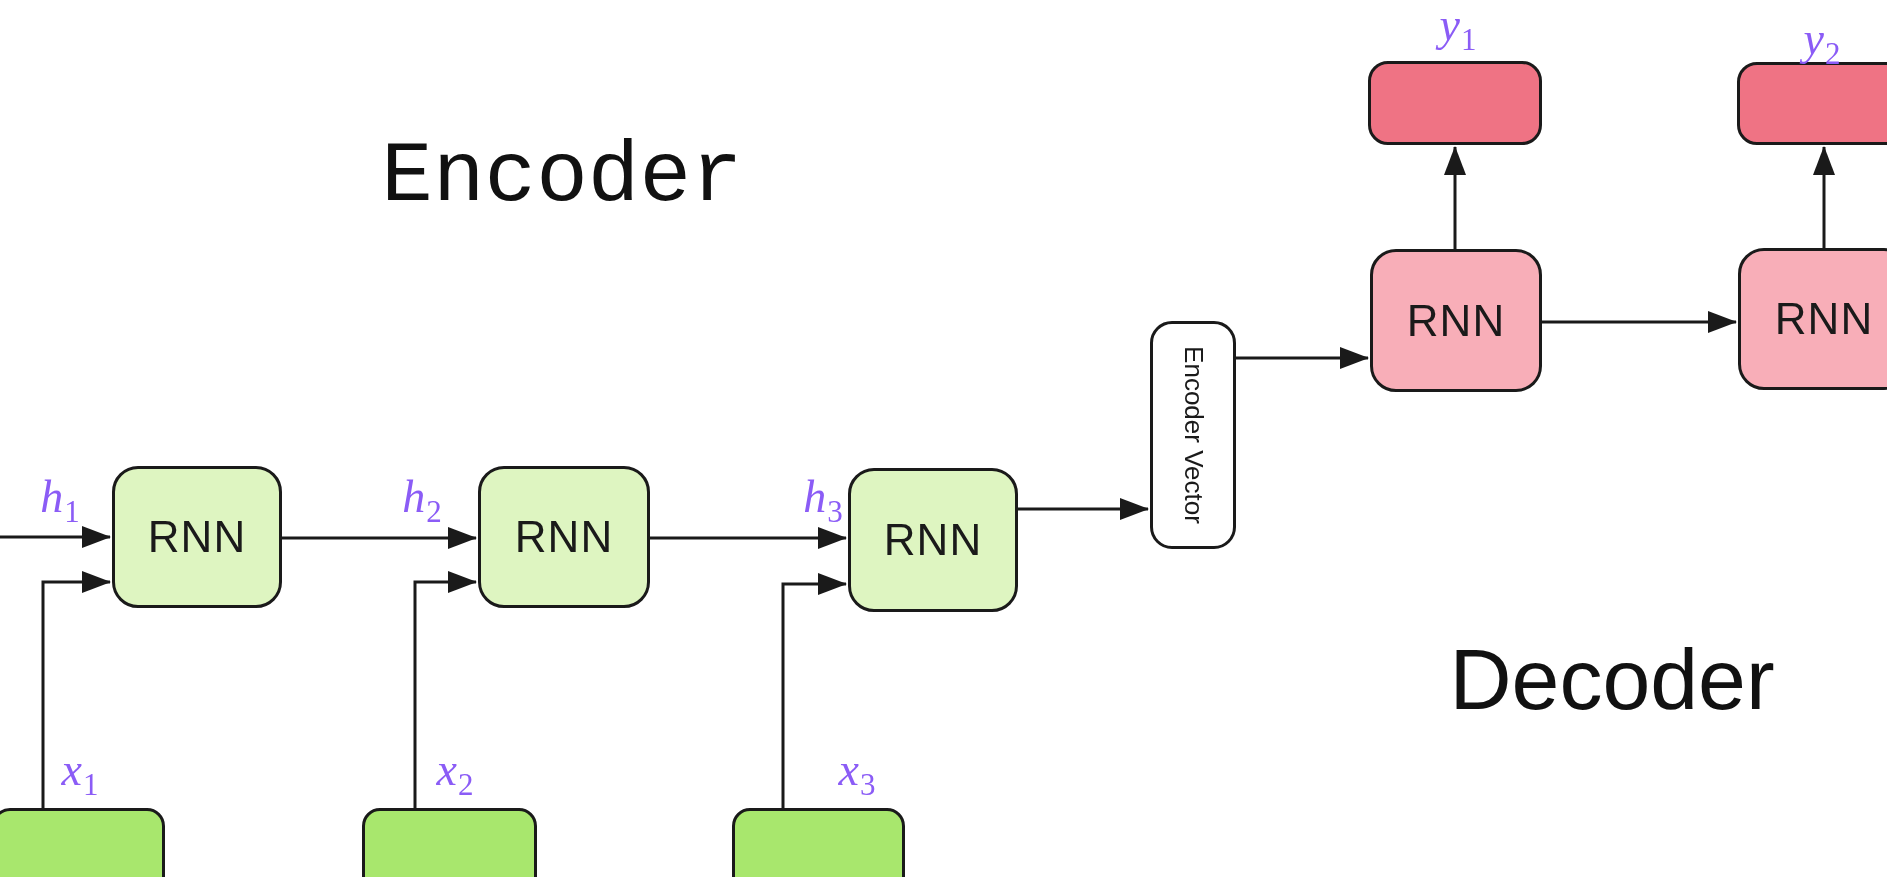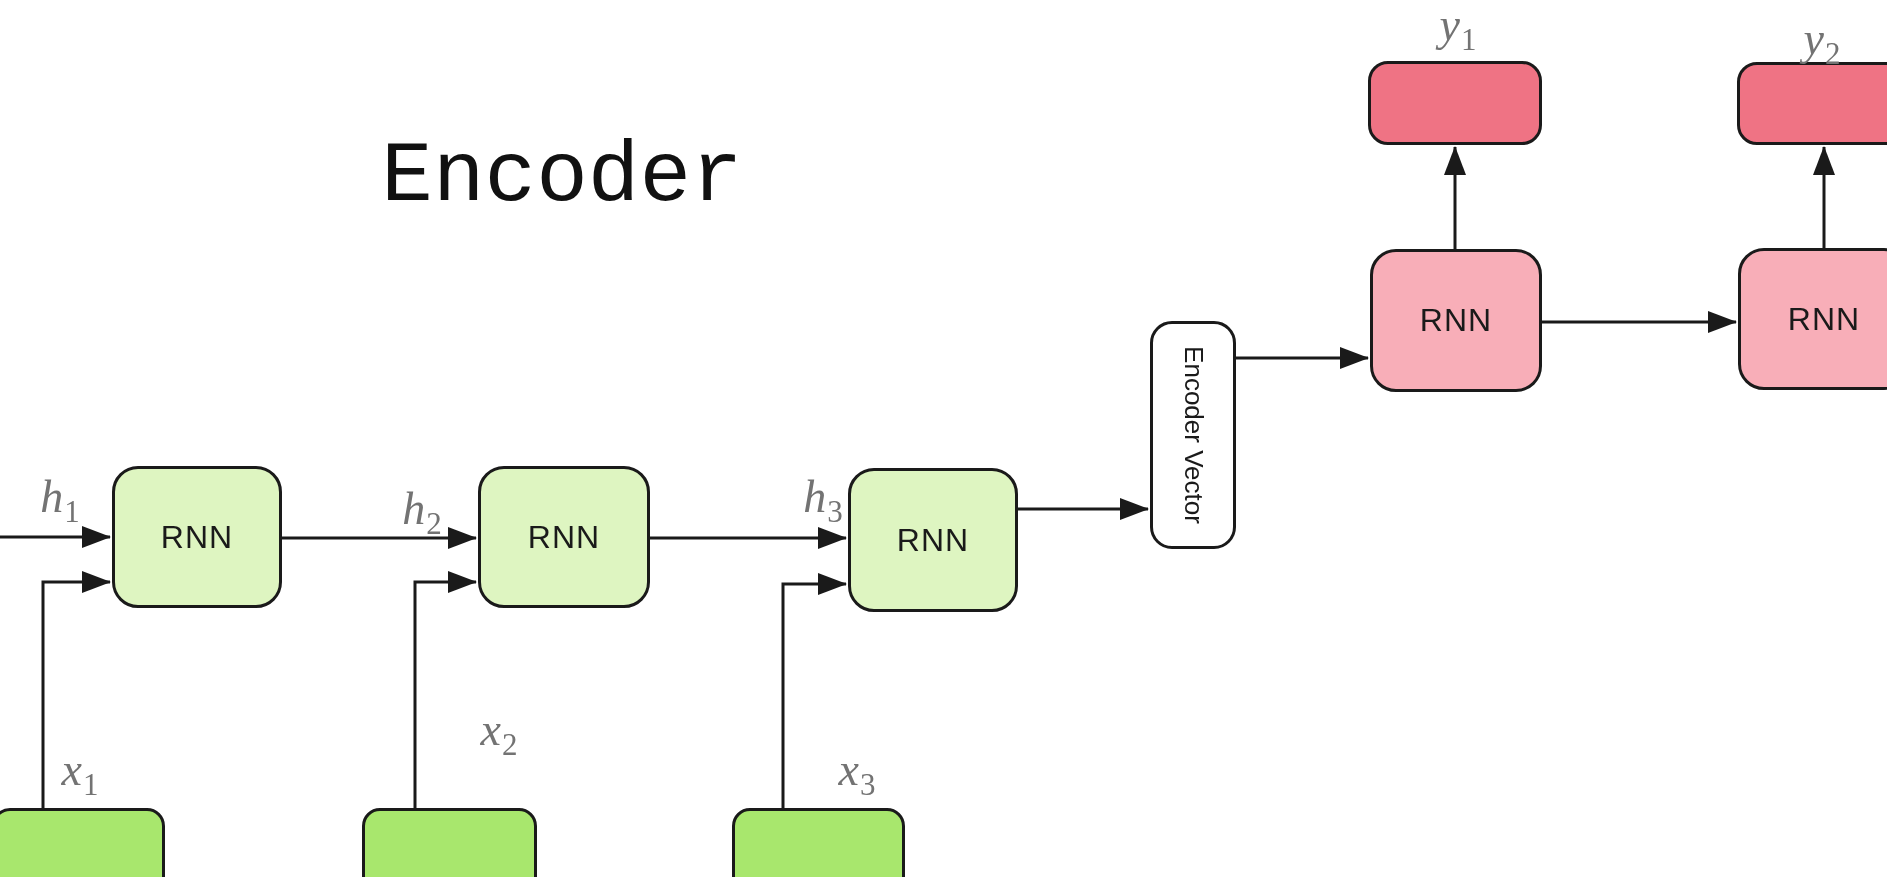--- a/index.html
+++ b/index.html
@@ -10,41 +10,41 @@
   }
   #wires { position:absolute; left:0; top:0; width:1887px; height:877px; }
   #wires path { stroke:var(--line); stroke-width:3; fill:none; }
 
   .box {
     position:absolute; box-sizing:border-box;
     border:3px solid var(--line);
     display:flex; align-items:center; justify-content:center;
     color:var(--line);
   }
-  .rnn   { font-size:32px; letter-spacing:1px; }
+  .rnn   { font-size:44px; letter-spacing:1px; }
   .enc-rnn { background:var(--encoder-rnn-fill); border-radius:26px; }
   .dec-rnn { background:var(--decoder-rnn-fill); border-radius:26px; }
   .in-box  { background:var(--input-fill);  border-radius:18px; }
   .out-box { background:var(--output-fill); border-radius:20px; }
   .vec-box { background:var(--vector-fill); border-radius:22px; }
 
   .vec-text {
     position:absolute; left:50%; top:50%;
     transform:translate(-50%,-50%) rotate(90deg);
     white-space:nowrap; font-size:26px; color:var(--line);
   }
 
   .title {
     position:absolute; transform:translateX(-50%);
     font-size:86px; color:#111111; white-space:nowrap;
   }
 
   .mlabel {
     position:absolute; transform:translateX(-50%);
-    white-space:nowrap; color:#737373; line-height:1;
+    white-space:nowrap; color:#8b5cf6; line-height:1;
   }
   .mbase { font-family:"Liberation Serif", serif; font-style:italic; font-size:46px; }
   .msub  { font-family:"Liberation Serif", serif; font-style:normal; font-size:31px;
            vertical-align:-10px; margin-left:1px; }
 </style>
 </head>
 <body>
 
 <div id="canvas">
 
@@ -61,49 +61,50 @@
     <path d="M650,538 H846" marker-end="url(#ah)"></path>
     <path d="M783,808 V584 H846" marker-end="url(#ah)"></path>
     <path d="M1018,509 H1148" marker-end="url(#ah)"></path>
     <path d="M1236,358 H1368" marker-end="url(#ah)"></path>
     <path d="M1542,322 H1736" marker-end="url(#ah)"></path>
     <path d="M1455,249 V147" marker-end="url(#ah)"></path>
     <path d="M1824,248 V147" marker-end="url(#ah)"></path>
   </svg>
 
   <div class="title" style="left:562px; top:128px;font-family:Liberation Mono, monospace;">Encoder</div>
+  <div class="title" style="left:1612px; top:630px;">Decoder</div>
 
   <div class="box enc-rnn rnn" style="left:112px; top:466px; width:170px; height:142px;">
     <span>RNN</span>
   </div>
   <div class="box enc-rnn rnn" style="left:478px; top:466px; width:172px; height:142px;">
     <span>RNN</span>
   </div>
   <div class="box enc-rnn rnn" style="left:848px; top:468px; width:170px; height:144px;">
     <span>RNN</span>
   </div>
 
   <div class="mlabel" style="left:60px; top:474px;text-align:right;">
     <span class="mbase">h</span><span class="msub">1</span>
   </div>
-  <div class="mlabel" style="left:422px; top:486px;">
+  <div class="mlabel" style="left:422px; top:474px;">
     <span class="mbase">h</span><span class="msub">2</span>
   </div>
   <div class="mlabel" style="left:823px; top:474px;">
     <span class="mbase">h</span><span class="msub">3</span>
   </div>
 
   <div class="box in-box" style="left:-8px; top:808px; width:173px; height:100px;"></div>
   <div class="box in-box" style="left:362px; top:808px; width:175px; height:100px;"></div>
   <div class="box in-box" style="left:732px; top:808px; width:173px; height:100px;"></div>
 
   <div class="mlabel" style="left:80px; top:747px;">
     <span class="mbase">x</span><span class="msub">1</span>
   </div>
-  <div class="mlabel" style="left:455px; top:707px;margin-left:44px;">
+  <div class="mlabel" style="left:455px; top:747px;">
     <span class="mbase">x</span><span class="msub">2</span>
   </div>
   <div class="mlabel" style="left:825px; top:747px;margin-left:32px;">
     <span class="mbase">x</span><span class="msub">3</span>
   </div>
 
   <div class="box vec-box" style="left:1150px; top:321px; width:86px; height:228px;">
     <span class="vec-text">Encoder Vector</span>
   </div>
 

